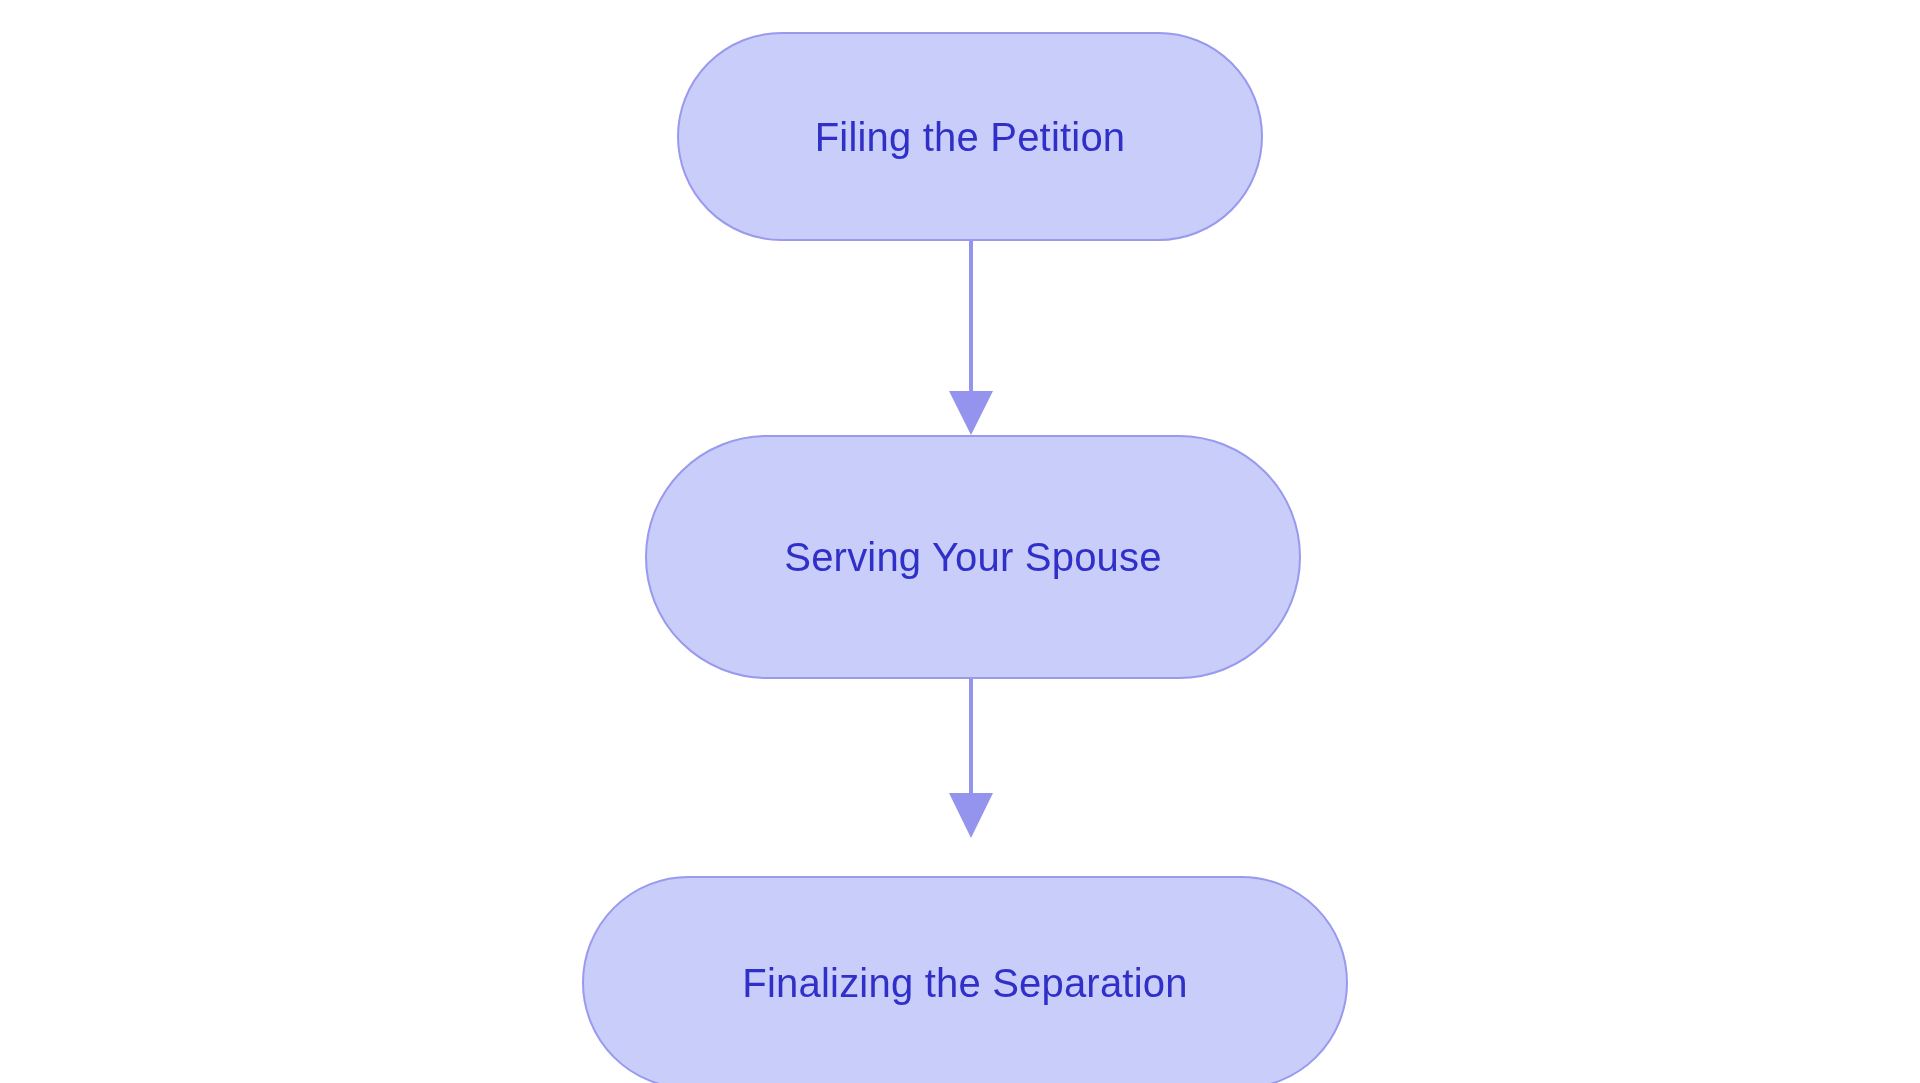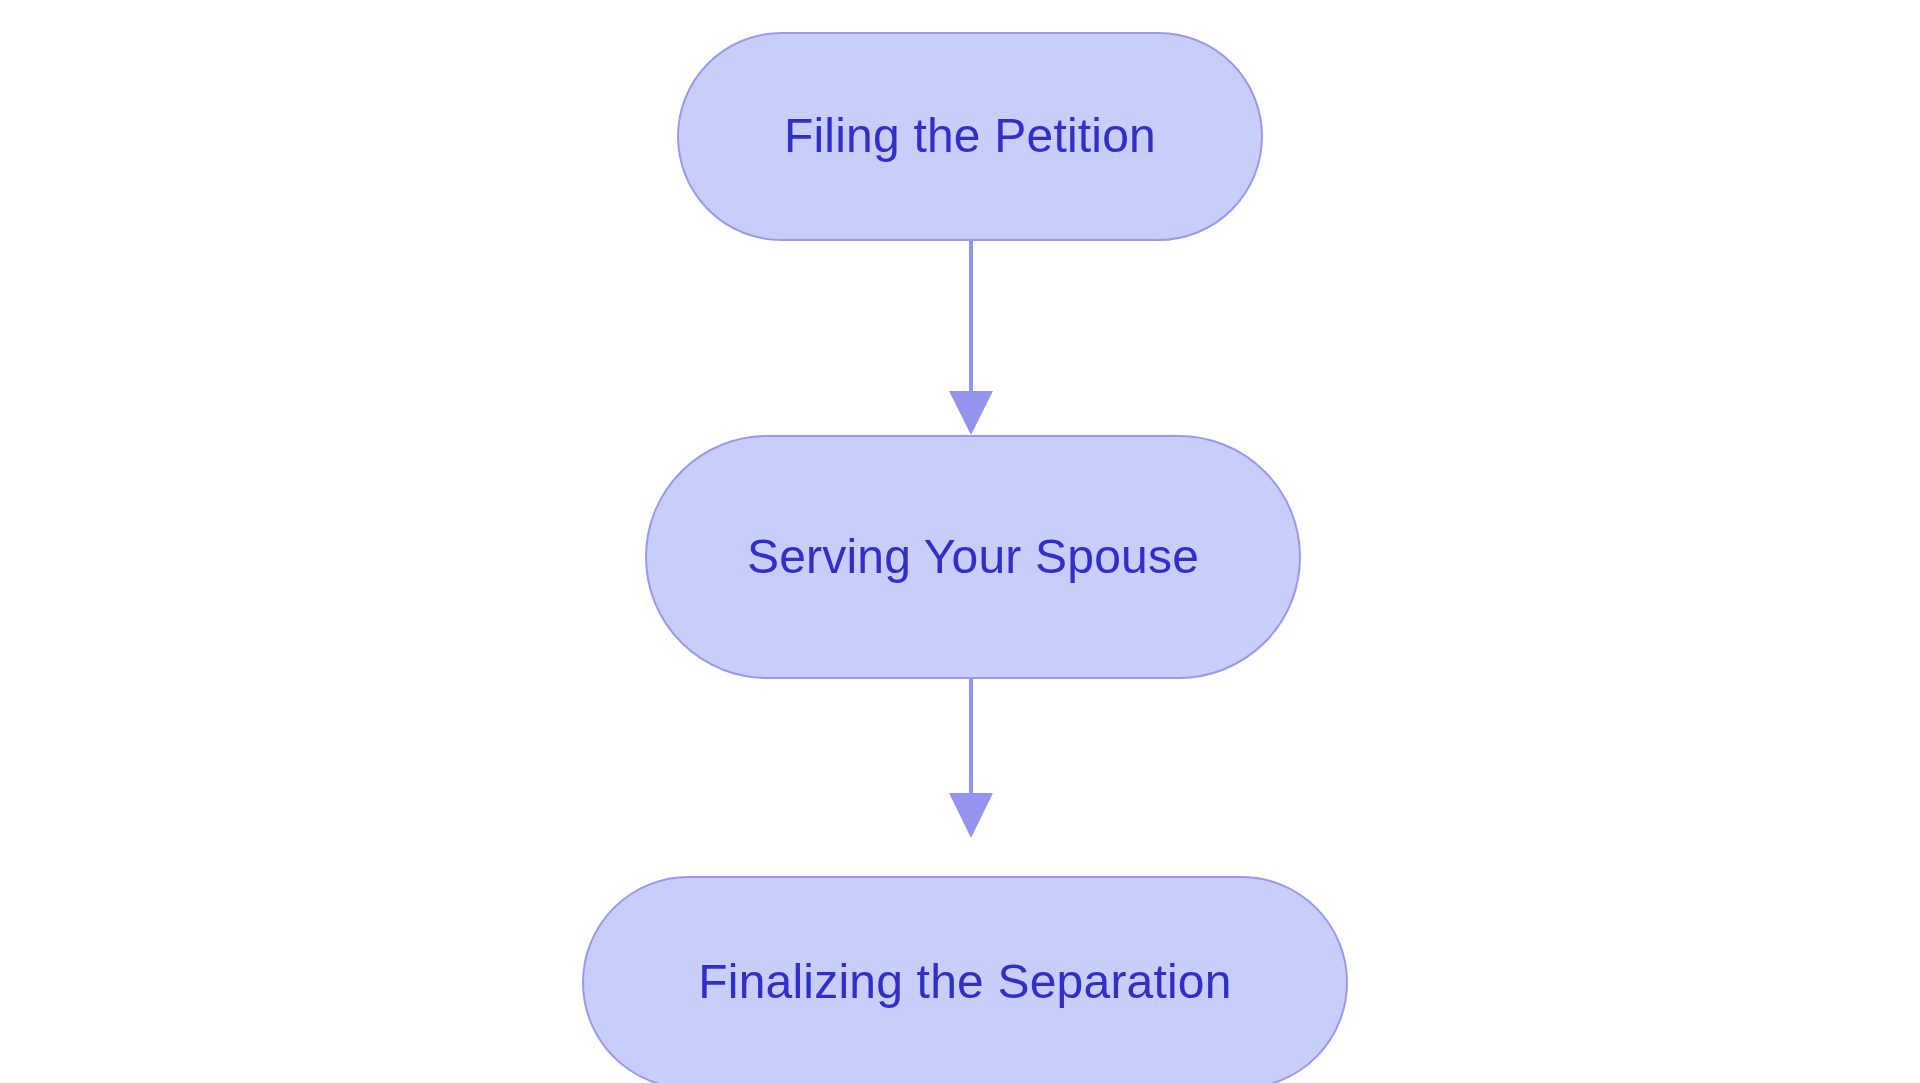--- a/index.html
+++ b/index.html
@@ -24,21 +24,21 @@
     display: flex;
     align-items: center;
     justify-content: center;
     background: #c8cdfa;
     border: 2px solid #9999ee;
     border-radius: 9999px;
     z-index: 2;
   }
   .flow-node-label {
     font-family: "Liberation Sans", sans-serif;
-    font-size: 48px;
+    font-size: 40px;
     font-weight: 400;
     line-height: 1.1;
     color: #3030c8;
     letter-spacing: 0.2px;
     white-space: nowrap;
     text-align: center;
     user-select: none;
   }
   .flow-edge {
     position: absolute;

